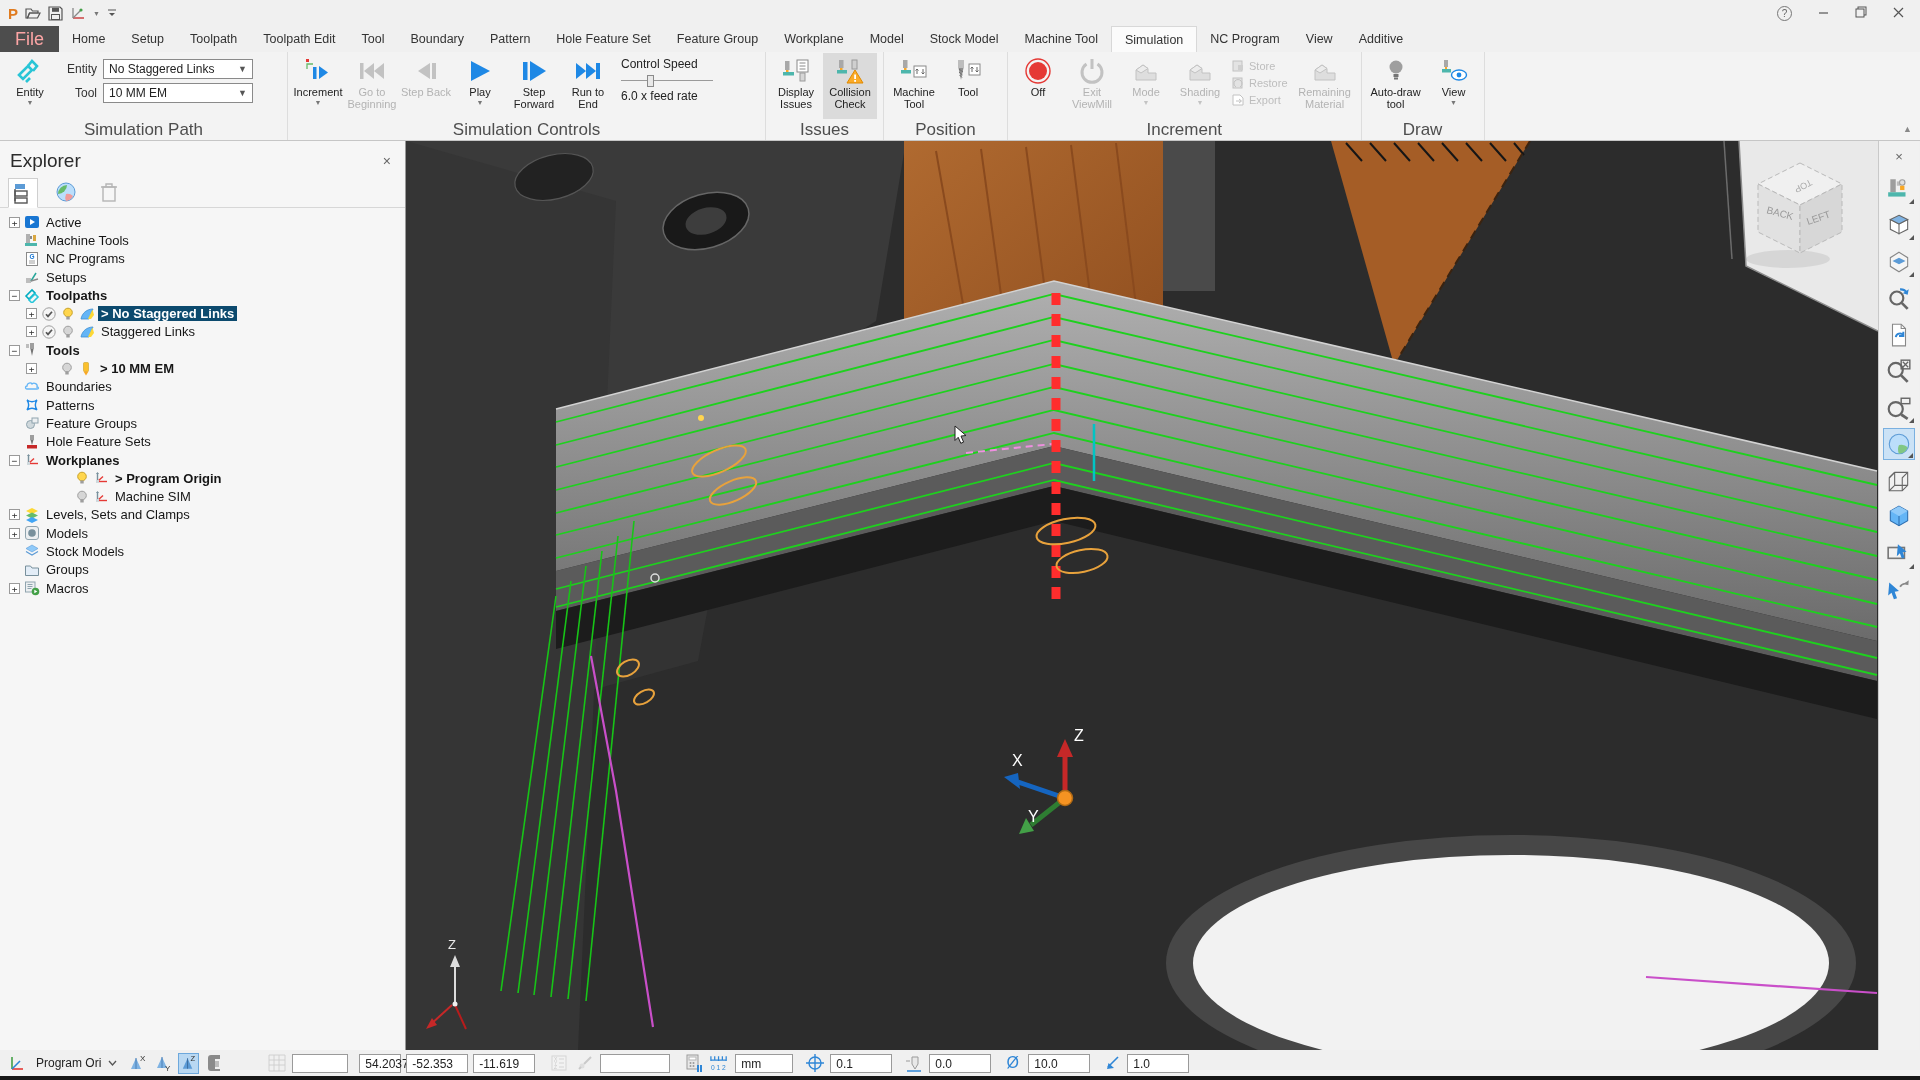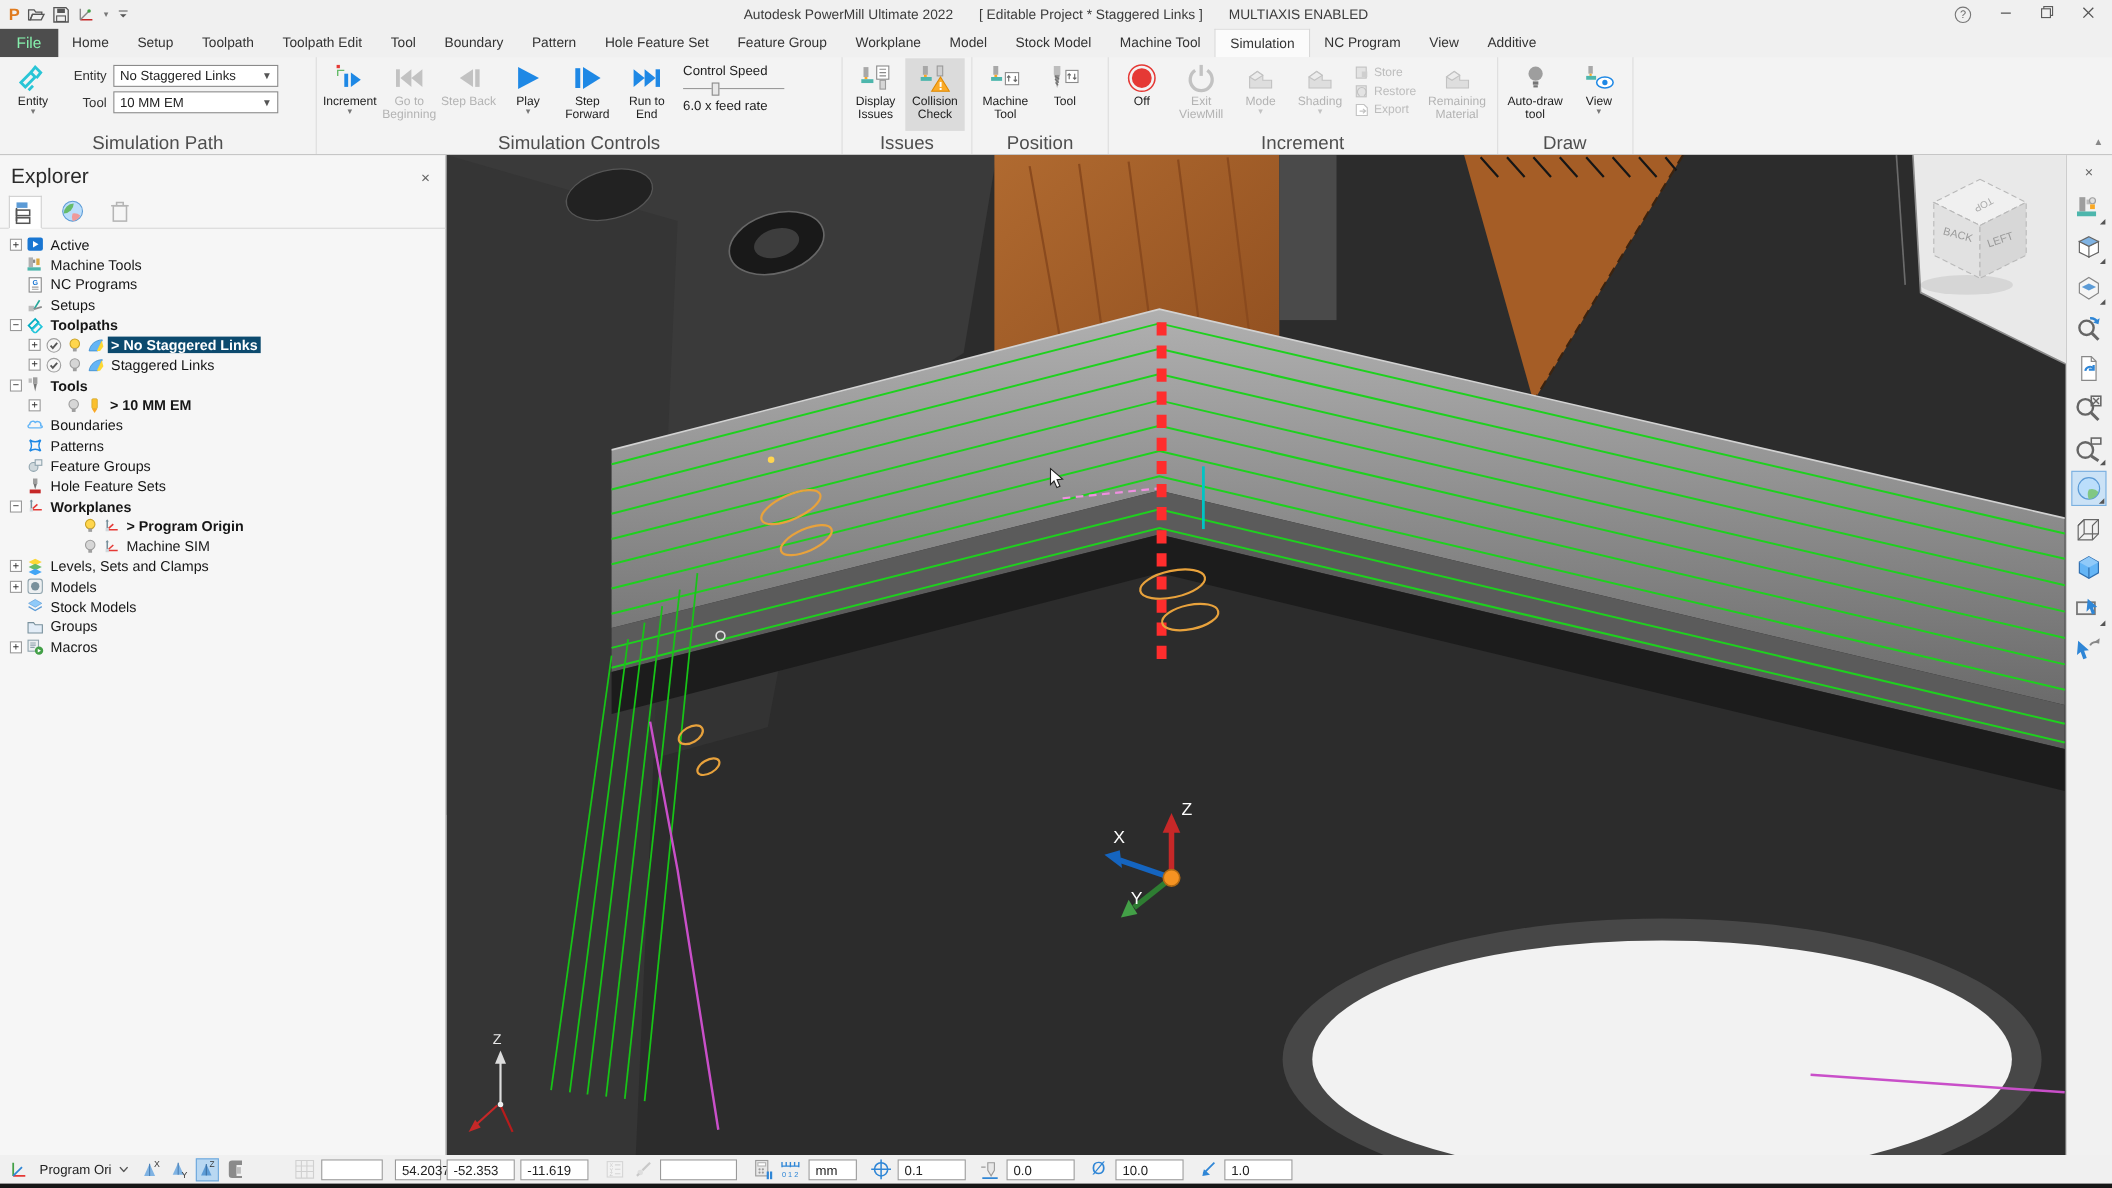--- a/index.html
+++ b/index.html
@@ -13,21 +13,21 @@
   .qat .qicon { display:flex; align-items:center; height:18px; }
   .plogo { font-weight:bold; color:#e07b1f; font-size:15px; }
   .title-center { position:absolute; left:0; right:0; text-align:center; font-size:12.5px; color:#3c3c3c; }
   .title-center span { margin:0 10px; }
   .win-btns { margin-left:auto; display:flex; align-items:center; gap:26px; padding-right:16px; z-index:2; color:#555; }
   .helpq { width:15px; height:15px; border:1px solid #777; border-radius:50%; font-size:10px;
            display:flex; align-items:center; justify-content:center; color:#666; }
 
   
   .tabbar { height:26px; display:flex; align-items:stretch; background:#f0f0f0; }
-  .tab-file { background:#4d4d4d; color:#86efac; padding:0 15px; display:flex; align-items:center; font-size:14px; }
+  .tab-file { background:#4d4d4d; color:#fca5a5; padding:0 15px; display:flex; align-items:center; font-size:18px; }
   .tab { padding:0 13px; display:flex; align-items:center; font-size:12.5px; color:#333; white-space:nowrap; }
   .tab.active { background:#fbfbfb; border:1px solid #d8d8d8; border-bottom:none; }
 
   
   .ribbon { height:89px; background:#f3f3f3; border-bottom:1px solid #c6c6c6; display:flex; position:relative; }
   .rgroup { display:flex; flex-direction:column; border-right:1px solid #ddd; padding:1px 3px 0; }
   .rgroup-body { flex:1; display:flex; align-items:flex-start; }
   .rgroup-label { font-size:17px; color:#4e4e4e; text-align:center; padding:1px 4px 3px; }
   .rbtn { display:flex; flex-direction:column; align-items:center; width:54px; font-size:11px; color:#222;
           line-height:1.12; padding-top:3px; text-align:center; height:66px; }
@@ -126,25 +126,20 @@
         </svg>
     </span>
     <span class="caret">▼</span>
     <span class="qicon">
       <svg width="10" height="10" viewBox="0 0 10 10">
           <path d="M1 2h8" stroke="#555"></path>
           <path d="M2 5l3 3 3-3z" fill="#555"></path>
         </svg>
     </span>
   </div>
-  <div class="title-center">
-    <span>Autodesk PowerMill Ultimate 2022</span>
-    <span>[ Editable Project * Staggered Links ]</span>
-    <span>MULTIAXIS ENABLED</span>
-  </div>
   <div class="win-btns">
     <span class="helpq">?</span>
     <span><svg width="11" height="11" viewBox="0 0 11 11">
           <path d="M1 6h9" stroke="#555" stroke-width="1.2"></path>
         </svg></span>
     <span><svg width="12" height="12" viewBox="0 0 12 12">
           <rect x="3" y="1" width="8" height="8" fill="none" stroke="#555"></rect>
           <rect x="1" y="3" width="8" height="8" fill="#f0f0f0" stroke="#555"></rect>
         </svg></span>
     <span><svg width="11" height="11" viewBox="0 0 11 11">
@@ -994,21 +989,21 @@
         <rect x="12" y="12" width="2" height="7" fill="#2f86d6"></rect>
         <rect x="15" y="12" width="2" height="7" fill="#2f86d6"></rect>
       </svg>
   </span>
   <span class="sicon">
     <svg width="22" height="20" viewBox="0 0 22 20">
         <path d="M2 3v5M6 3v4M10 3v5M14 3v4M18 3v5M2 7h16" fill="none" stroke="#2f86d6" stroke-width="1.3"></path>
         <text x="2" y="17" font-size="7" fill="#2f86d6">0 1 2</text>
       </svg>
   </span>
-  <span class="sfield" style="width:44px">mm</span>
+  <span class="sfield" style="width:58px">mm</span>
   <span class="sicon" style="margin-left:6px">
     <svg width="20" height="20" viewBox="0 0 20 20">
         <circle cx="10" cy="10" r="6" fill="none" stroke="#2f86d6" stroke-width="1.4"></circle>
         <path d="M10 1v18M1 10h18" stroke="#2f86d6" stroke-width="1.4"></path>
       </svg>
   </span>
   <span class="sfield" style="width:62px">0.1</span>
   <span class="sicon" style="margin-left:6px">
     <svg width="20" height="20" viewBox="0 0 20 20">
         <path d="M2 8h4" stroke="#9a9a9a"></path>

